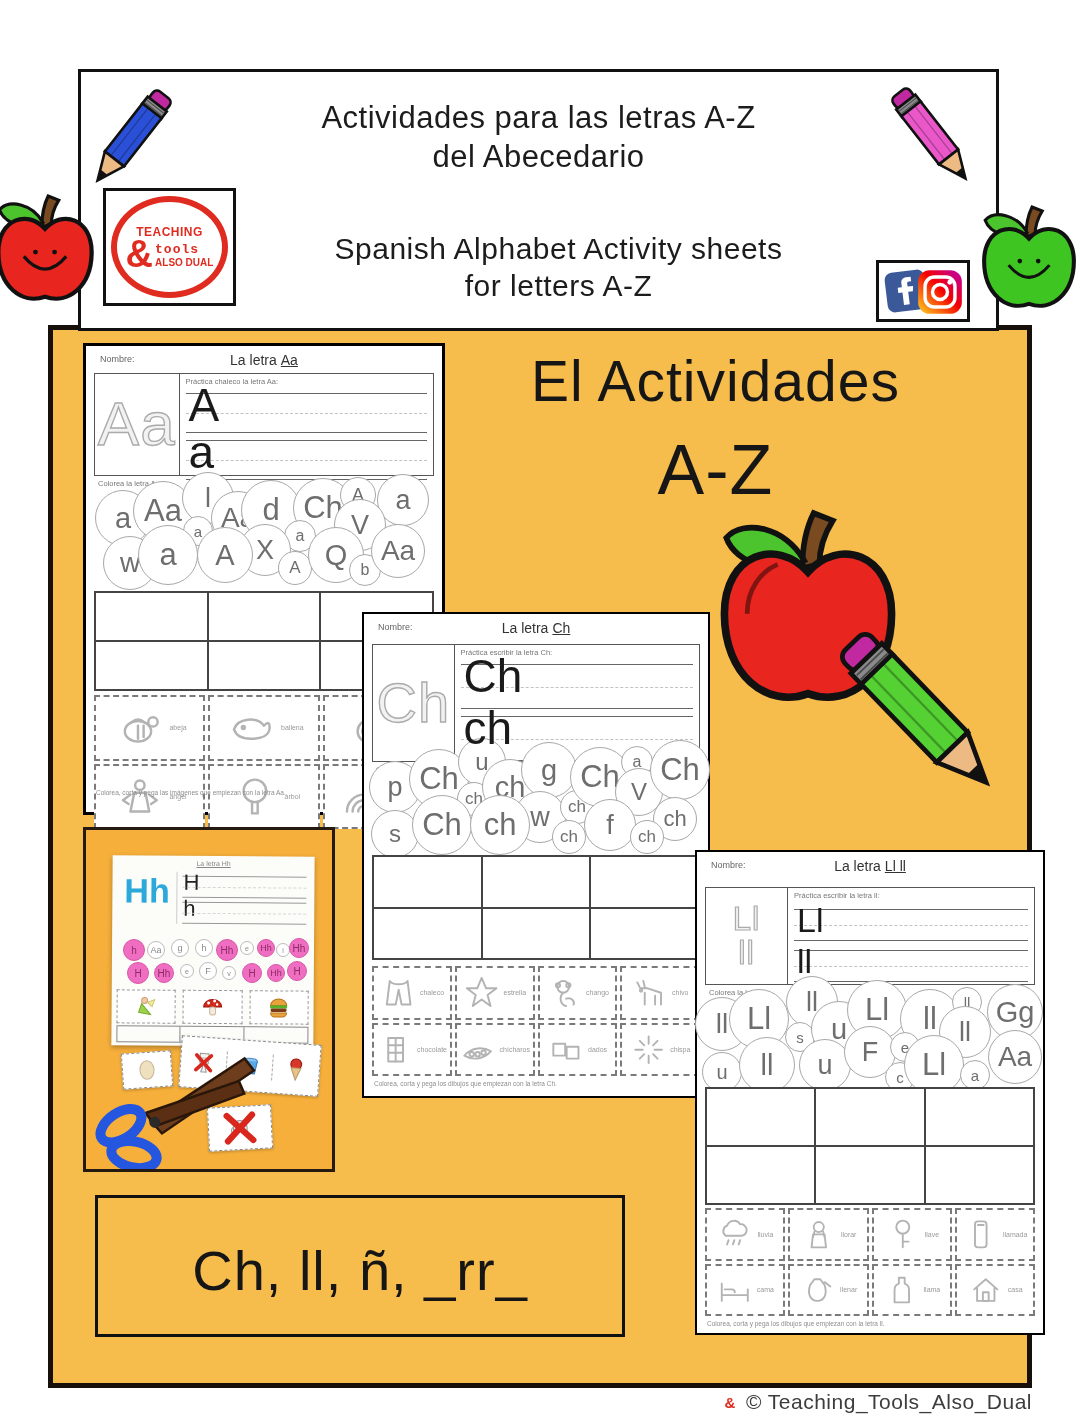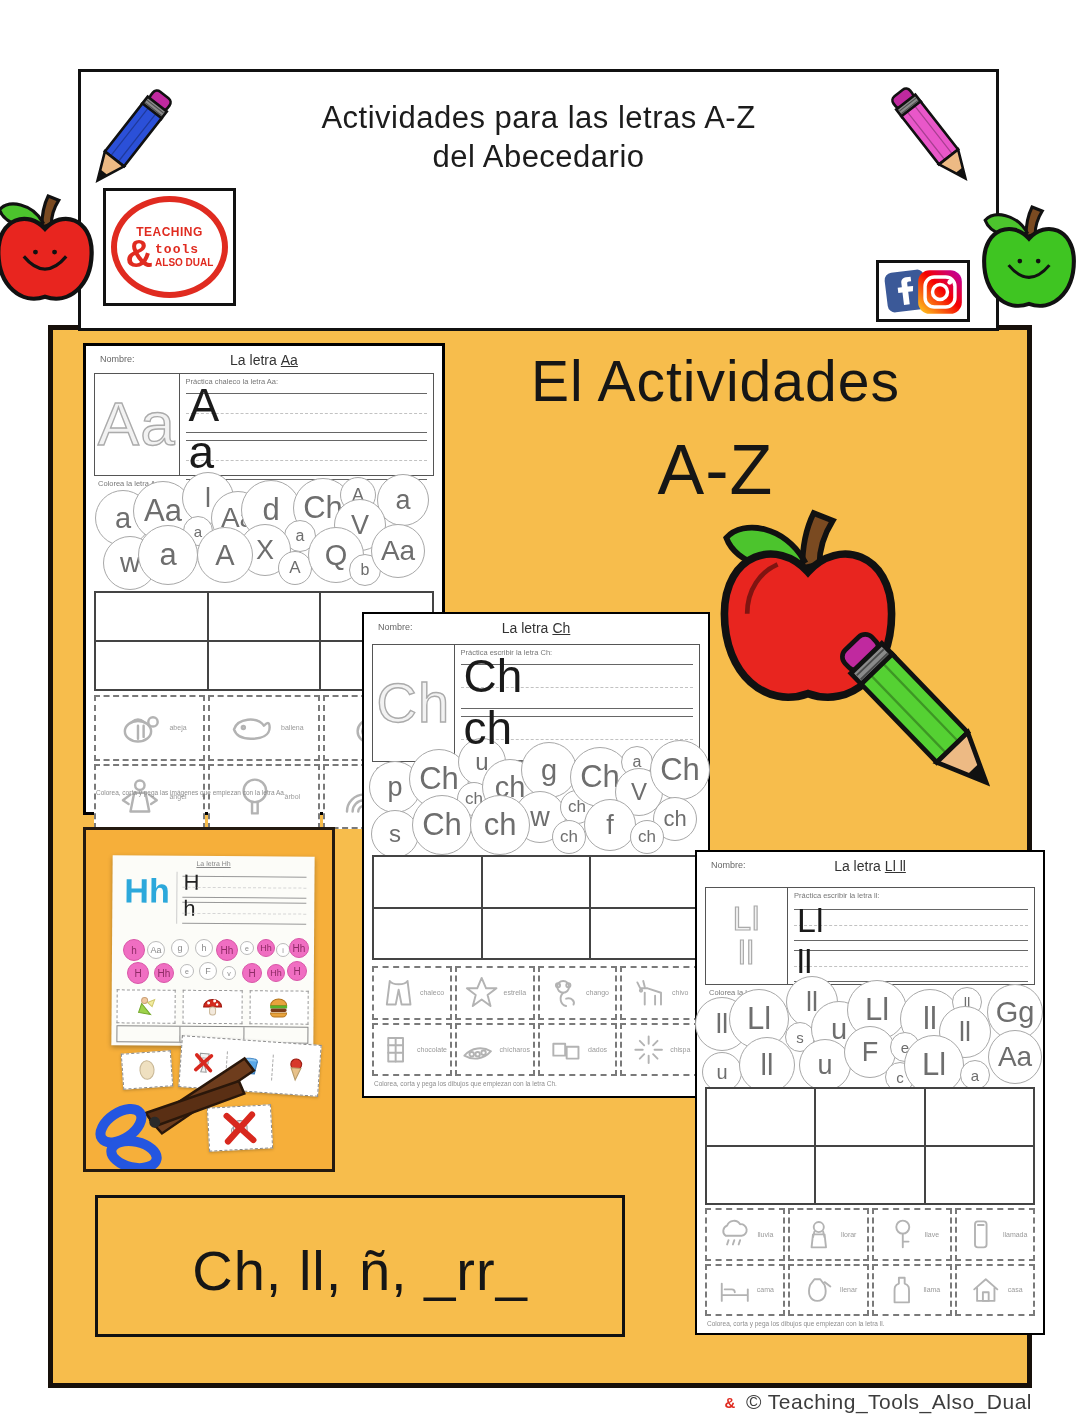--- a/index.html
+++ b/index.html
@@ -133,20 +133,24 @@
 </style>
 </head>
 <body>
 
 <div class="page">
 
   <div class="header-box">
     <div class="header-title">
       <div>Actividades para las letras A-Z</div>
       <div>del Abecedario</div>
+    </div>
+    <div class="header-subtitle">
+      <div>Spanish Alphabet Activity sheets</div>
+      <div>for letters A-Z</div>
     </div>
     <span class="pencil pencil-blue"><svg viewBox="0 0 36 112" width="100%" height="100%">
           <rect x="8" y="3" width="20" height="13" rx="5" fill="#C0299F" stroke="#111" stroke-width="2.5"></rect>
           <rect x="6.5" y="14" width="23" height="9" fill="#8A8A8A" stroke="#111" stroke-width="2.5"></rect>
           <path d="M8 17 h20 M8 20 h20" stroke="#4a4a4a" stroke-width="1"></path>
           <rect x="6.5" y="22" width="23" height="58" fill="#2B50D8" stroke="#111" stroke-width="2.5"></rect>
           <path d="M13.5 23 v56 M22.5 23 v56" stroke="rgba(0,0,0,0.28)" stroke-width="1.2"></path>
           <path d="M6.5 80 L18 106 L29.5 80 Z" fill="#EDBA84" stroke="#111" stroke-width="2.5"></path>
           <path d="M14.5 96 L18 106 L21.5 96 Z" fill="#111"></path>
         </svg></span>

